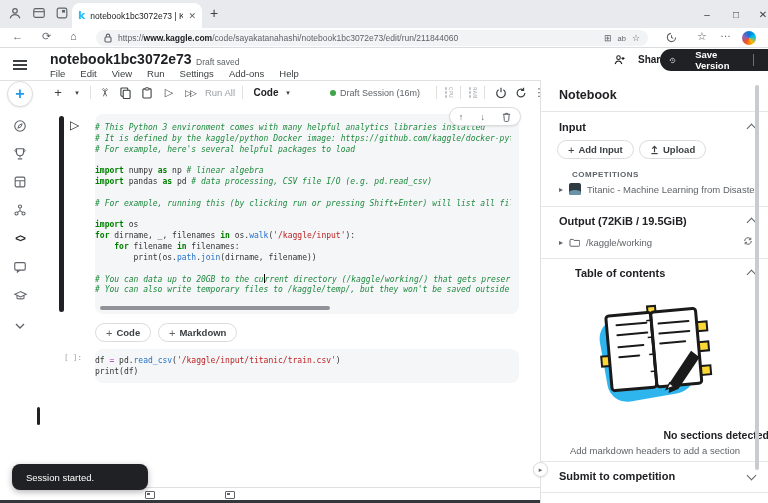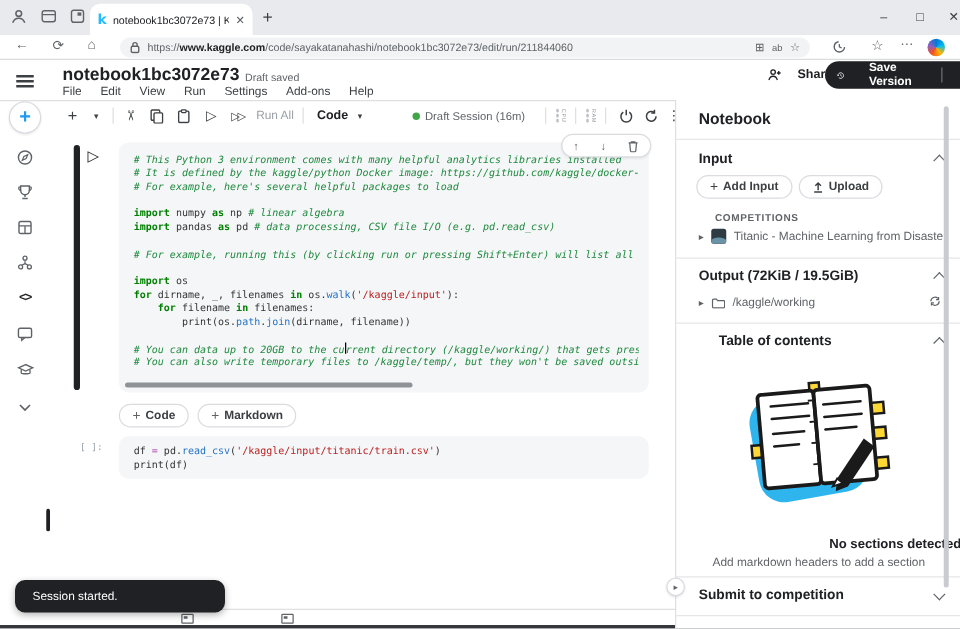--- a/index.html
+++ b/index.html
@@ -66,21 +66,21 @@
   .meter .dots { display:flex; flex-direction:column; gap:1.5px; }
   .meter .dots i { width:2.5px; height:2.5px; border-radius:50%; background:#bdc1c6; }
   .meter .vl { writing-mode:vertical-rl; font-size:4.5px; color:#9aa0a6; letter-spacing:.5px; }
 
   
   .sel-bar { position:absolute; left:59px; top:68px; width:5px; height:196px; background:#202124; border-radius:3px; }
   .cell-run { position:absolute; left:70px; top:70px; font-size:12px; color:#202124; }
   .cell { position:absolute; left:95px; width:424px; background:#f5f6f8; border-radius:8px; overflow:hidden; }
   .cell1 { top:66px; height:200px; }
   .cell2 { top:301px; height:34px; }
-  .code-pane { position:absolute; left:12px; right:8px; top:9px; overflow:hidden;
+  .code-pane { position:absolute; left:0; right:8px; top:9px; overflow:hidden;
                font-family:"DejaVu Sans Mono", monospace; font-size:8px; color:#333; }
   .cl { white-space:pre; height:10.8px; line-height:10.8px; }
   .tk-n { color:#333; }
   .tk-c { color:#1f8a3e; font-style:italic; }
   .tk-k { color:#008000; font-weight:bold; }
   .tk-s { color:#ba2121; }
   .tk-f { color:#2472c8; }
   .tk-o { color:#a626a4; }
   .tk-caret { display:inline-block; width:1px; height:9px; background:#000; vertical-align:-1px; }
   .hscroll { position:absolute; left:5px; bottom:4px; width:230px; height:4px; background:#8f9398; border-radius:2px; }
@@ -92,21 +92,21 @@
             font-size:9.5px; color:#3c4043; font-weight:bold; }
   .addbtn .plus { font-weight:normal; font-size:11px; color:#5f6368; }
   .prompt { position:absolute; left:64px; top:305px; font-family:"DejaVu Sans Mono", monospace;
             font-size:7.5px; color:#9aa0a6; }
 
   
   .bottombar { position:absolute; left:40px; top:439px; width:500px; height:16px; border-top:1px solid #e0e0e0; }
   .console-ic { position:absolute; top:3px; width:10px; height:8px; border:1px solid #5f6368; border-radius:1px; }
   .console-ic::after { content:""; position:absolute; left:1px; top:1px; width:3px; height:2px; background:#5f6368; }
   .bottom-strip { position:absolute; left:0; top:452px; width:768px; height:3px; background:#33373c; }
-  .toast { position:absolute; left:12px; top:416px; width:168px; height:26px; background:#202124;
+  .toast { position:absolute; left:12px; top:416px; width:136px; height:26px; background:#202124;
            border-radius:8px; display:flex; align-items:center; padding-left:14px;
            color:#fff; font-size:9.5px; box-shadow:0 2px 6px rgba(0,0,0,.3); }
 
   
   .sidebar { position:absolute; left:540px; top:32px; width:228px; height:423px; background:#fff;
              border-left:1px solid #e0e0e0; }
   .sb-title { position:absolute; left:18px; top:8px; font-size:12.5px; font-weight:bold; color:#202124; }
   .sb-div { position:absolute; left:0; width:228px; height:1px; background:#e6e6e6; }
   .sb-sec { position:absolute; left:18px; font-size:11px; font-weight:bold; color:#202124; }
   .chev { position:absolute; width:7px; height:7px; border-right:1.5px solid #5f6368; border-bottom:1.5px solid #5f6368; }

